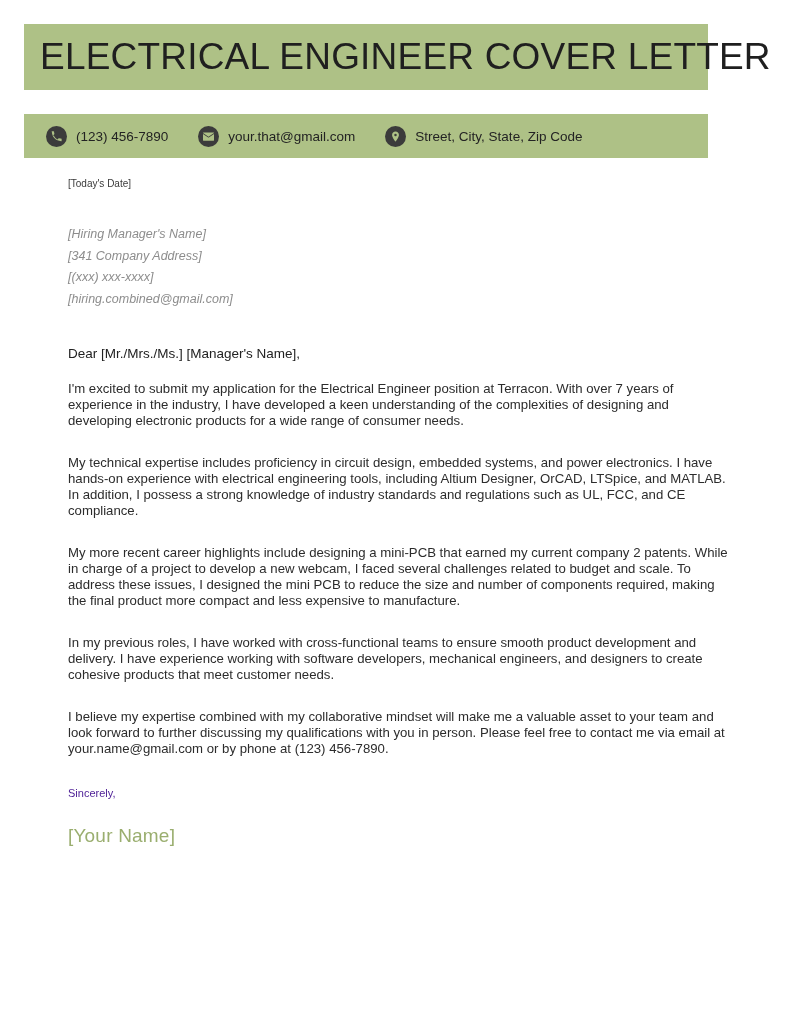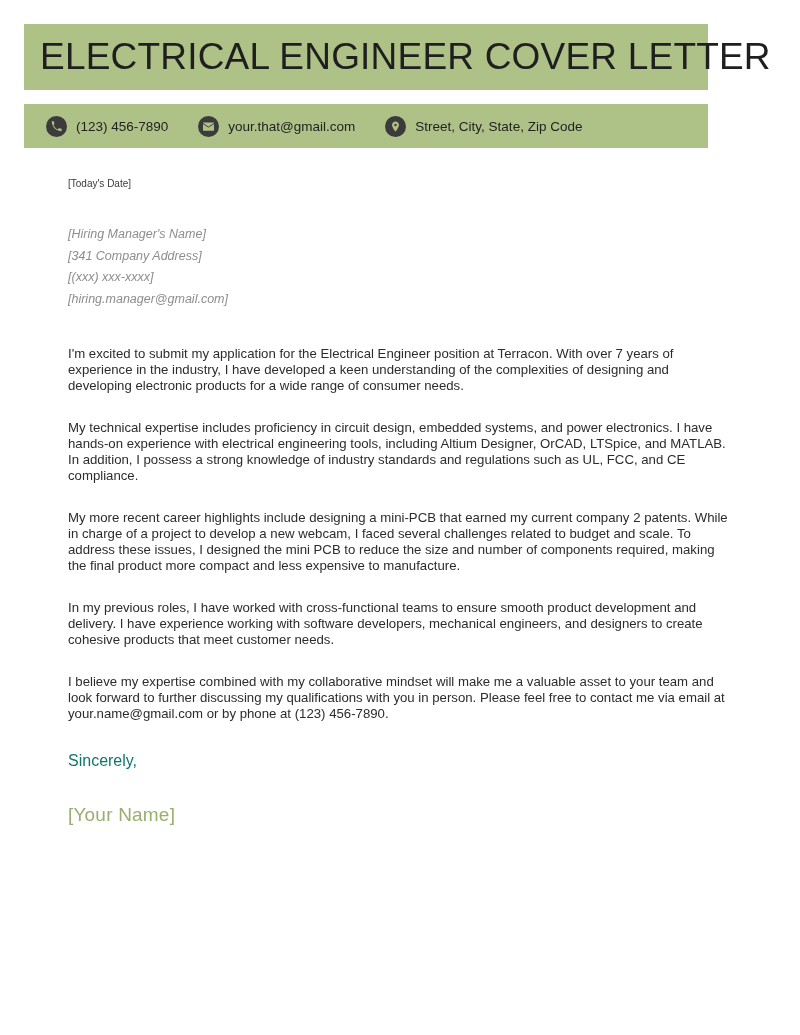--- a/index.html
+++ b/index.html
@@ -42,21 +42,21 @@
     font-size: 37px;
     letter-spacing: 0.2px;
     color: #1f1f1f;
     font-weight: 400;
     white-space: nowrap;
     font-family: "Liberation Sans", sans-serif;
   }
   .header-contact-band {
     background: #aec186;
     height: 44px;
-    margin-top: 14px;
+    margin-top: 24px;
     display: flex;
     align-items: center;
     padding-left: 22px;
     box-sizing: border-box;
     gap: 0;
   }
   .contact-item {
     display: flex;
     align-items: center;
     margin-right: 30px;
@@ -106,24 +106,24 @@
     margin-bottom: 20px;
   }
   .para {
     font-size: 13.2px;
     line-height: 16px;
     color: #2c2c2c;
     margin: 0 0 26px 0;
     text-align: left;
   }
   .closing {
-    font-size: 16px;
-    color: #0f766e;
+    font-size: 11px;
+    color: #4c1d95;
     margin-top: 30px;
-    margin-bottom: 34px;
+    margin-bottom: 26px;
   }
   .signature {
     font-size: 19px;
     color: #9aae6f;
     letter-spacing: 0.2px;
   }
 </style>
 </head>
 <body>
 
@@ -167,23 +167,24 @@
   </div>
 
   <div class="body-wrap">
 
     <div class="date-line">[Today's Date]</div>
 
     <div class="recipient">
       <div>[Hiring Manager's Name]</div>
       <div>[341 Company Address]</div>
       <div>[(xxx) xxx-xxxx]</div>
-      <div>[hiring.manager@gmail.com]</div>
+      <div>[hiring.combined@gmail.com]</div>
     </div>
 
+    <div class="salutation">Dear [Mr./Mrs./Ms.] [Manager's Name],</div>
 
     <p class="para">I'm excited to submit my application for the Electrical Engineer position at Terracon. With over 7 years of experience in the industry, I have developed a keen understanding of the complexities of designing and developing electronic products for a wide range of consumer needs.</p>
     <p class="para">My technical expertise includes proficiency in circuit design, embedded systems, and power electronics. I have hands-on experience with electrical engineering tools, including Altium Designer, OrCAD, LTSpice, and MATLAB. In addition, I possess a strong knowledge of industry standards and regulations such as UL, FCC, and CE compliance.</p>
     <p class="para">My more recent career highlights include designing a mini-PCB that earned my current company 2 patents. While in charge of a project to develop a new webcam, I faced several challenges related to budget and scale. To address these issues, I designed the mini PCB to reduce the size and number of components required, making the final product more compact and less expensive to manufacture.</p>
     <p class="para">In my previous roles, I have worked with cross-functional teams to ensure smooth product development and delivery. I have experience working with software developers, mechanical engineers, and designers to create cohesive products that meet customer needs.</p>
     <p class="para">I believe my expertise combined with my collaborative mindset will make me a valuable asset to your team and look forward to further discussing my qualifications with you in person. Please feel free to contact me via email at your.name@gmail.com or by phone at (123) 456-7890.</p>
 
     <div class="closing">Sincerely,</div>
     <div class="signature">[Your Name]</div>
 

